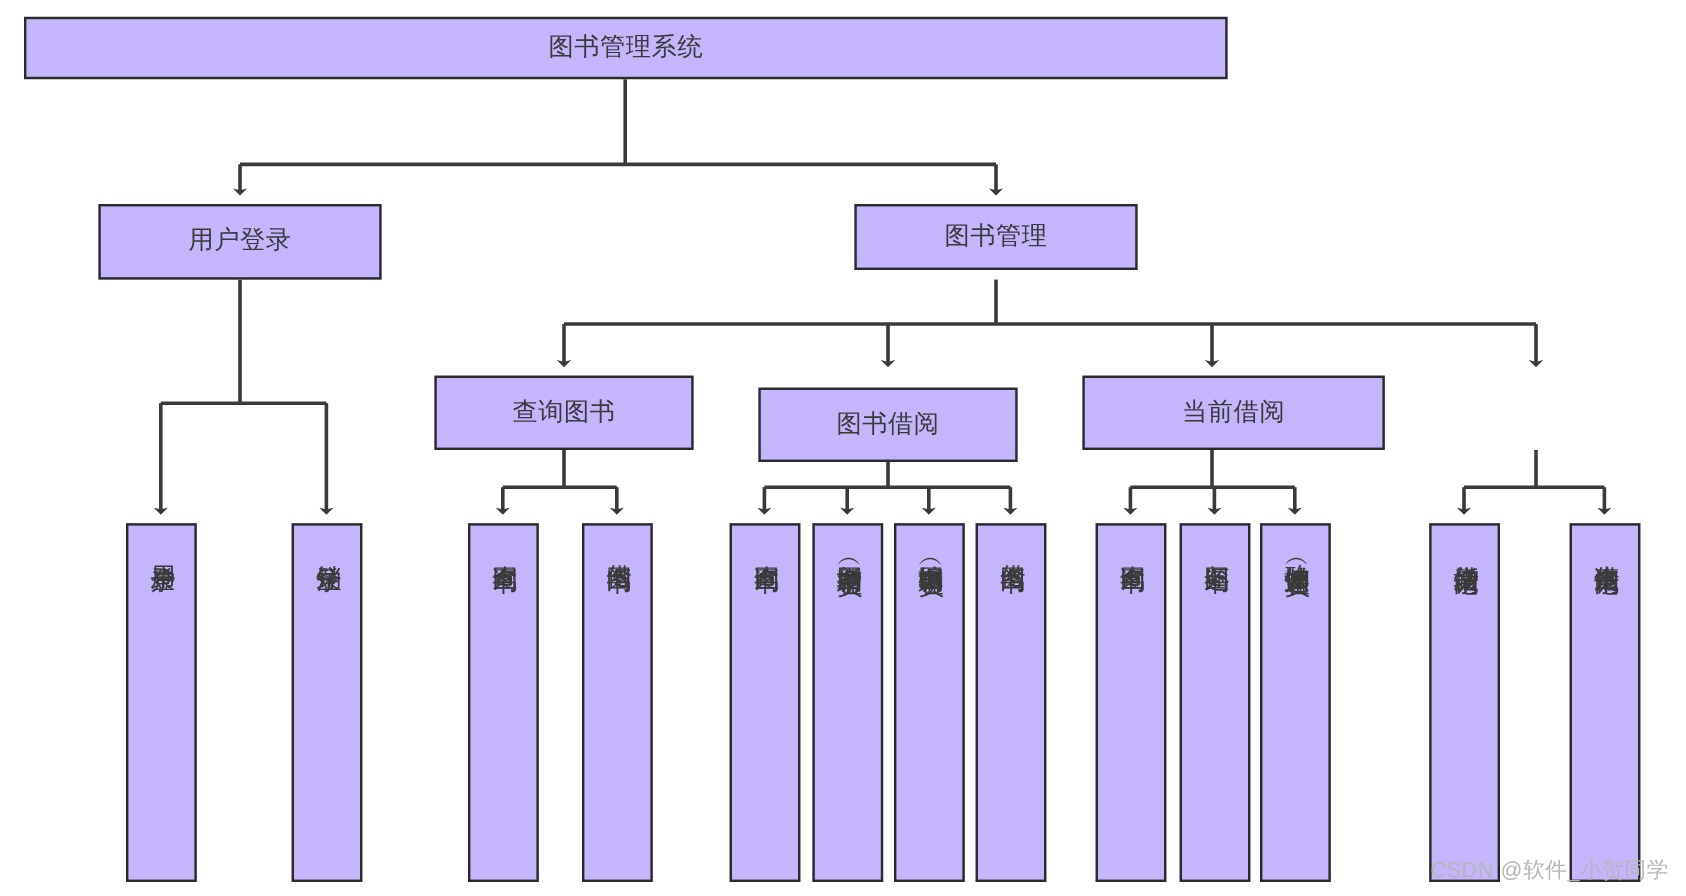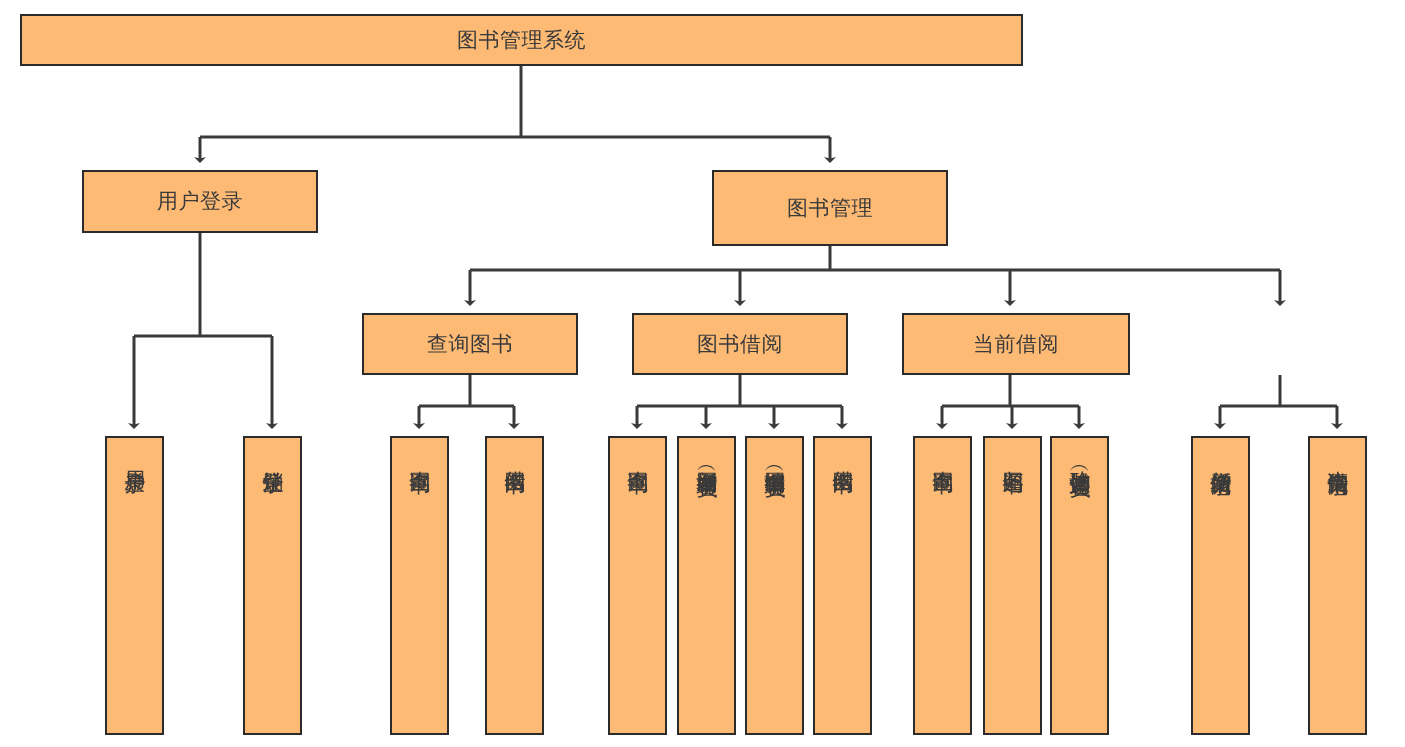--- a/index.html
+++ b/index.html
@@ -23,21 +23,21 @@
     position: absolute;
     left: 0;
     top: 0;
     width: 1405px;
     height: 747px;
     display: block;
   }
   .node-box {
     position: absolute;
     box-sizing: border-box;
-    background: #fdba74;
+    background: #c4b5fd;
     border: 2px solid #2b2b2b;
     display: flex;
     align-items: center;
     justify-content: center;
   }
   .node-label {
     color: #3a3a3a;
     font-size: 21px;
     line-height: 1.18;
     letter-spacing: 0.5px;
@@ -126,31 +126,31 @@
     </g>
   </svg>
 
   <div class="node-box" style="left:20px; top:14px; width:1003px; height:52px;">
     <span class="node-label">图书管理系统</span>
   </div>
 
   <div class="node-box" style="left:82px; top:170px; width:236px; height:63px;">
     <span class="node-label">用户登录</span>
   </div>
-  <div class="node-box" style="left:712px; top:170px; width:236px; height:76px;">
+  <div class="node-box" style="left:712px; top:170px; width:236px; height:55px;">
     <span class="node-label">图书管理</span>
   </div>
 
   <div class="node-box" style="left:362px; top:313px; width:216px; height:62px;">
     <span class="node-label">查询图书</span>
   </div>
-  <div class="node-box" style="left:632px; top:313px; width:216px; height:62px;">
+  <div class="node-box" style="left:632px; top:323px; width:216px; height:62px;">
     <span class="node-label">图书借阅</span>
   </div>
-  <div class="node-box" style="left:902px; top:313px; width:228px; height:62px;">
+  <div class="node-box" style="left:902px; top:313px; width:252px; height:62px;">
     <span class="node-label">当前借阅</span>
   </div>
 
   <div class="node-box vertical" style="left:105px; top:436px; width:59px; height:299px;">
     <span class="node-label">用户登录</span>
   </div>
   <div class="node-box vertical" style="left:243px; top:436px; width:59px; height:299px;">
     <span class="node-label">注销登录</span>
   </div>
 
@@ -184,14 +184,15 @@
     <span class="node-label">确认归还（管理员）</span>
   </div>
 
   <div class="node-box vertical" style="left:1191px; top:436px; width:59px; height:299px;">
     <span class="node-label">新增借阅记录</span>
   </div>
   <div class="node-box vertical" style="left:1308px; top:436px; width:59px; height:299px;">
     <span class="node-label">查询借阅记录</span>
   </div>
 
+  <div id="watermark">CSDN @软件_小贺同学</div>
 
 </div>
 
 </body></html>

